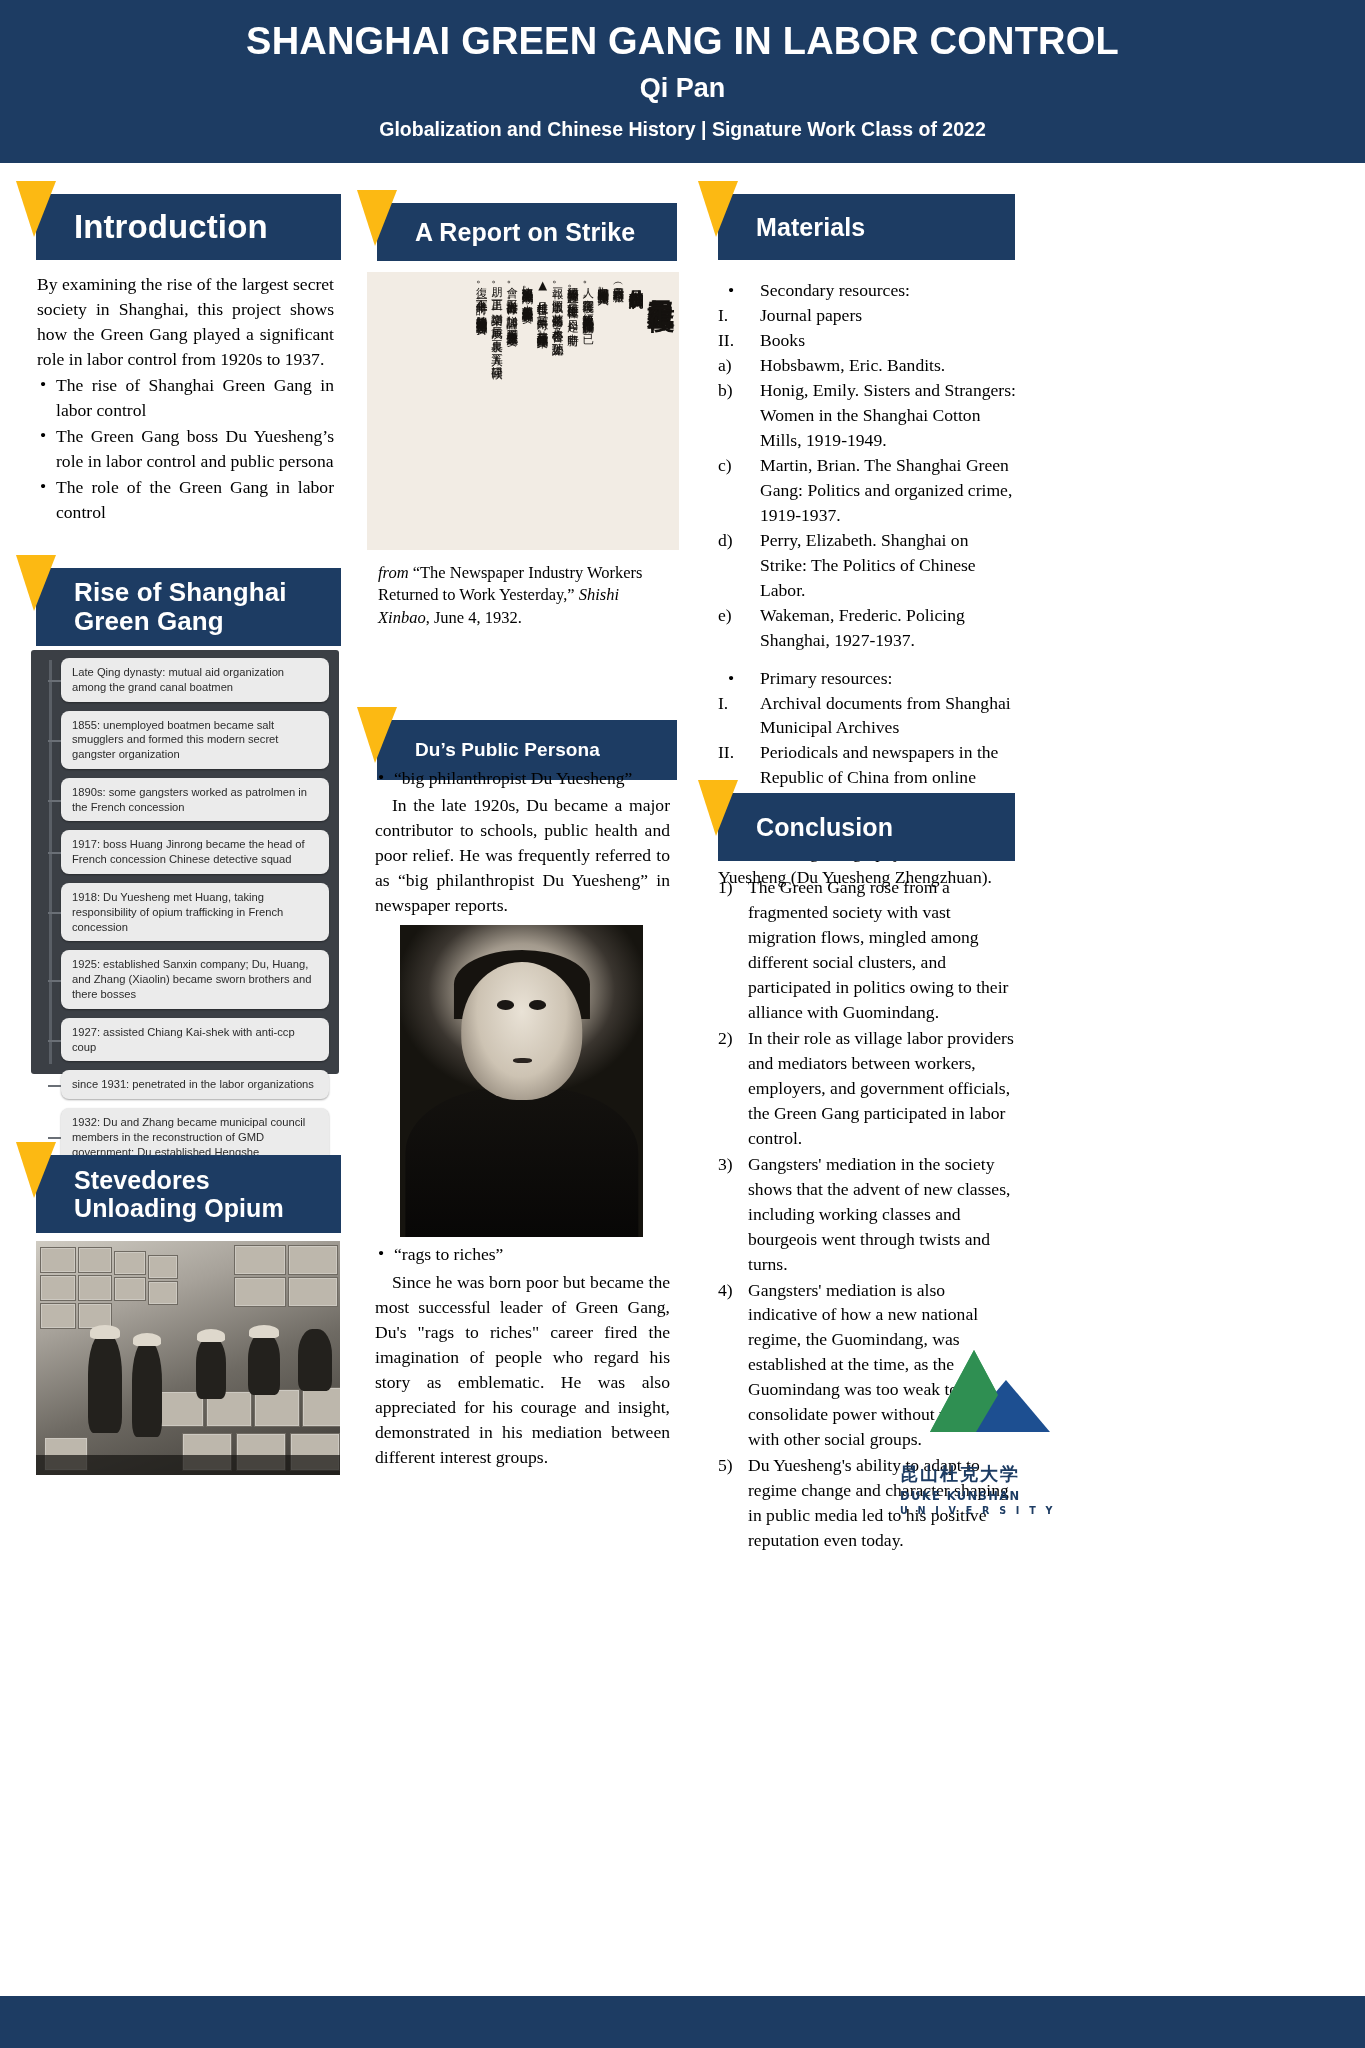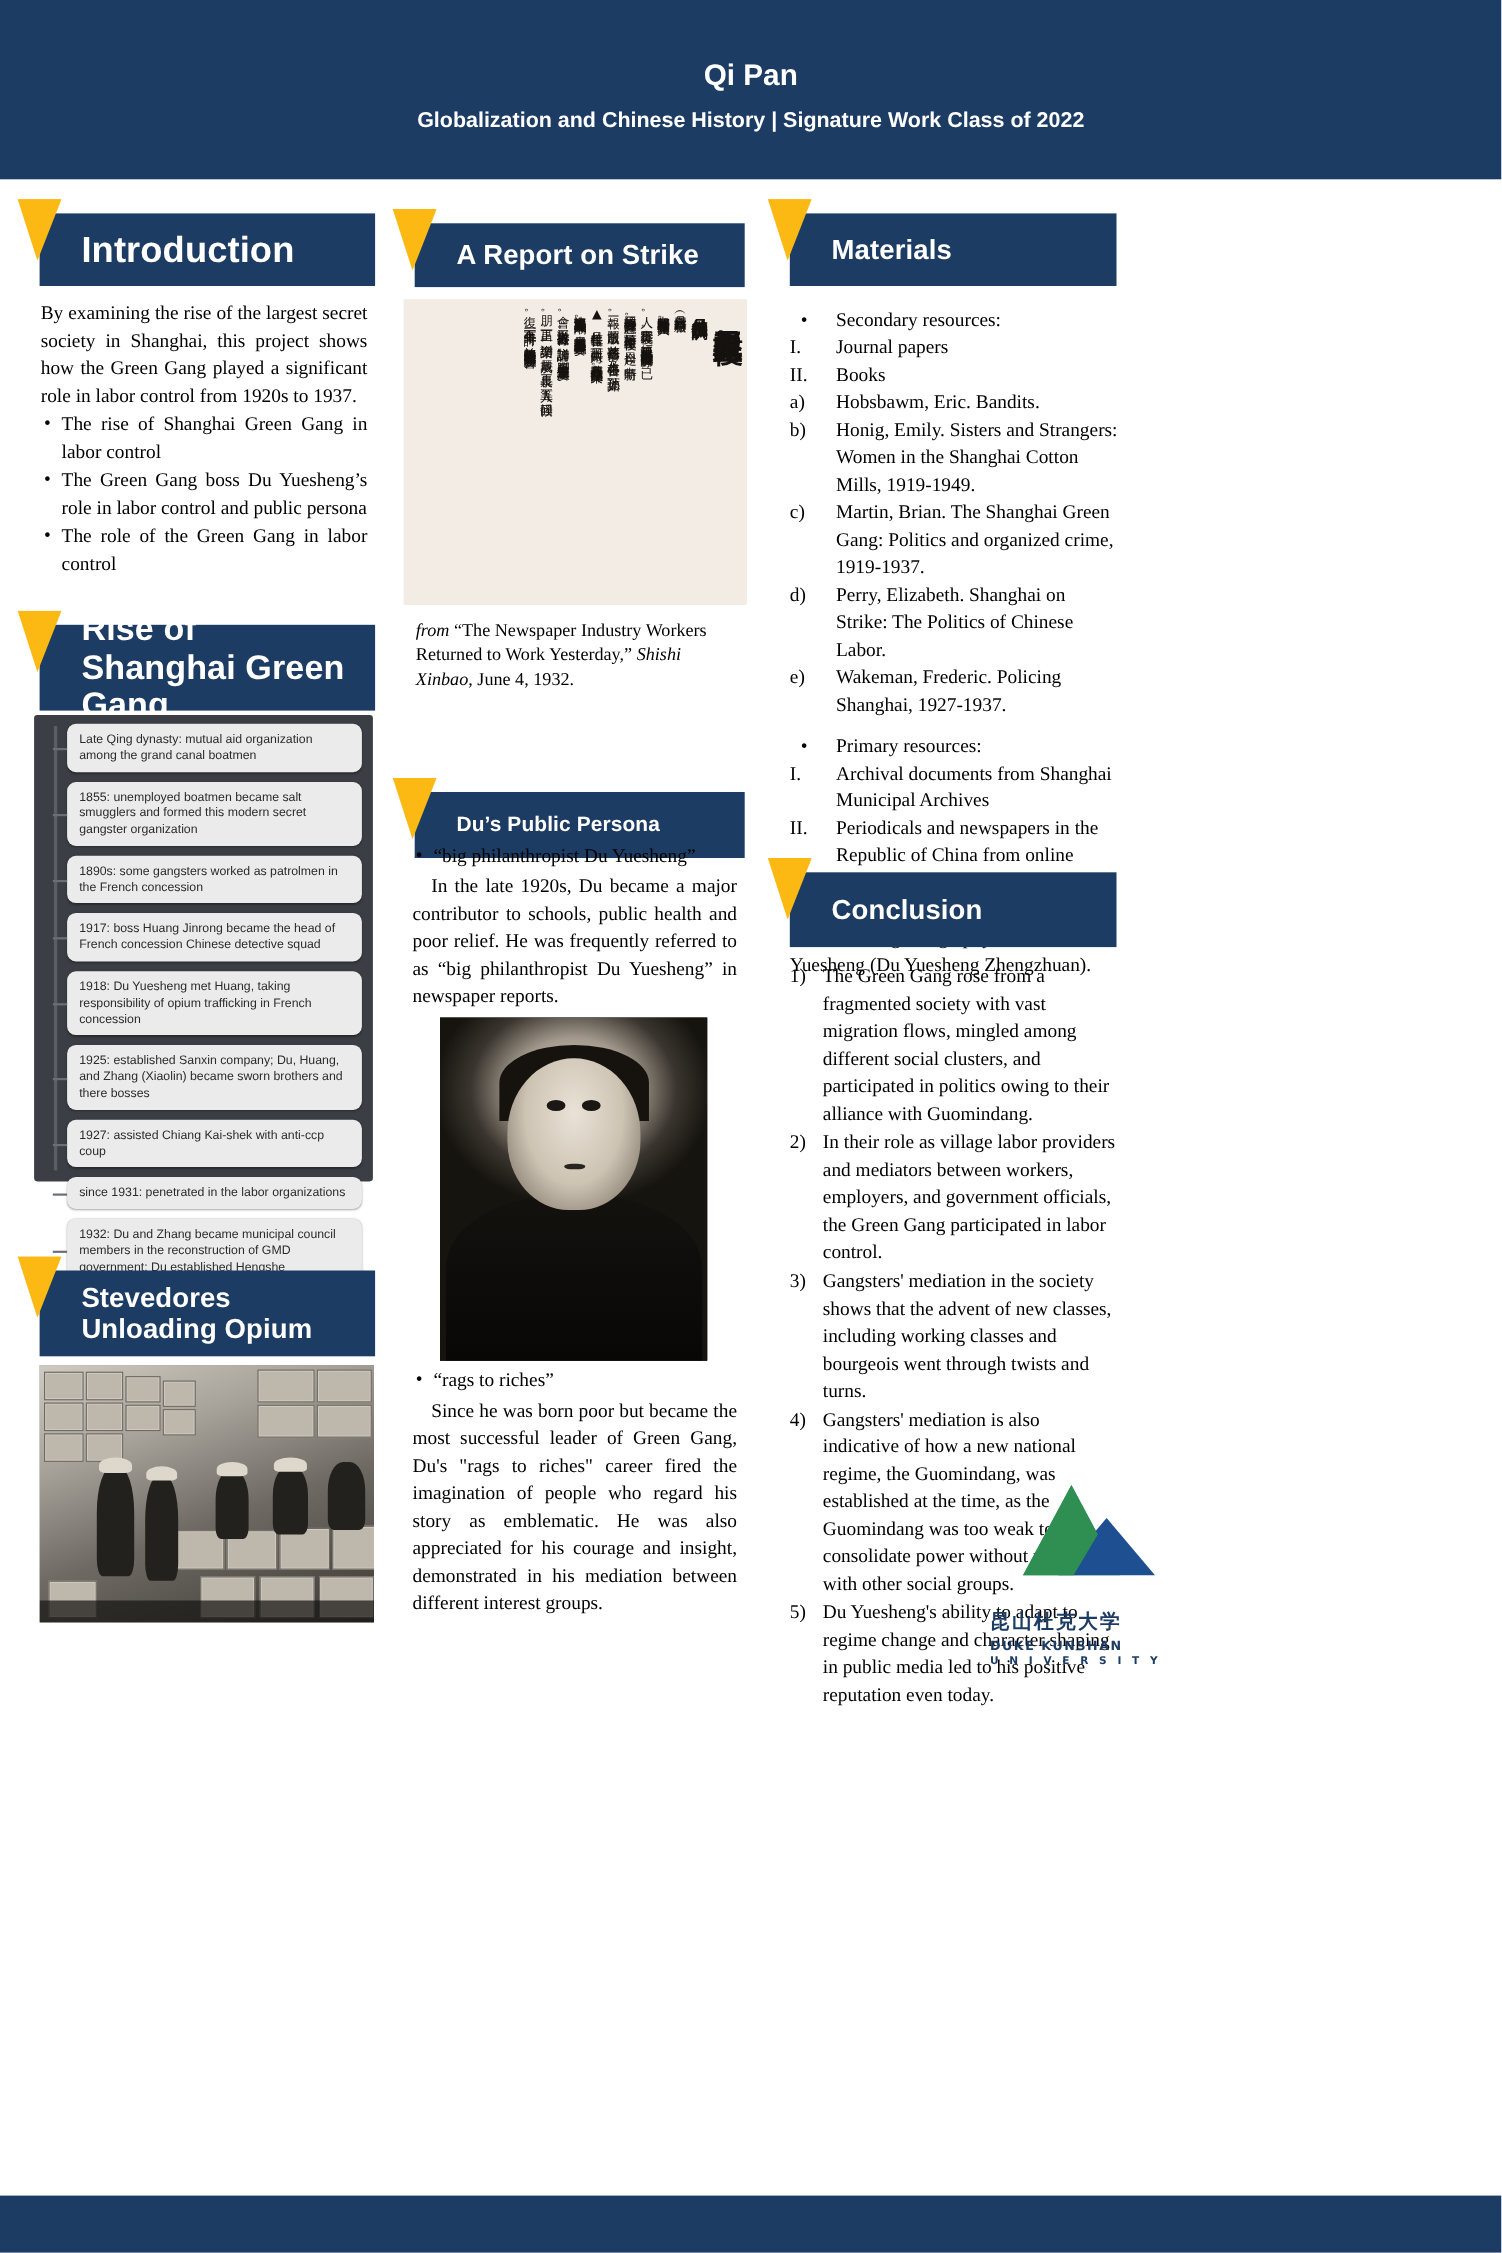--- a/index.html
+++ b/index.html
@@ -237,39 +237,40 @@
     position:absolute; left:0; top:0; width:38px;
   }
   .rom-list li.bullet{ padding-left:42px; }
   .rom-list li.bullet .mk{ left:10px; width:28px; }
   .spacer{ height:13px; }
 </style>
 </head>
 <body>
 
 <div class="poster-header">
+  <div class="poster-title">SHANGHAI GREEN GANG IN LABOR CONTROL</div>
   <div class="poster-author">Qi Pan</div>
   <div class="poster-course">Globalization and Chinese History | Signature Work Class of 2022</div>
 </div>
 
 <div class="sec-head" style="left:36px; top:194px; width:305px; height:66px; font-size:33px;">
   <div class="wedge" style="left:-20px; top:-13px;"></div>
   <span>Introduction</span>
 </div>
 
 <div class="body-text" style="left:37px; top:272px; width:297px;">
   <p>By examining the rise of the largest secret society in Shanghai, this project shows how the Green Gang played a significant role in labor control from 1920s to 1937.</p>
   <ul class="bl">
     <li>The rise of Shanghai Green Gang in labor control</li>
     <li>The Green Gang boss Du Yuesheng’s role in labor control and public persona</li>
     <li>The role of the Green Gang in labor control</li>
   </ul>
 </div>
 
-<div class="sec-head" style="left:36px; top:568px; width:305px; height:78px; font-size:31px; line-height:1.12; align-items:center;">
+<div class="sec-head" style="left:36px; top:568px; width:305px; height:78px; font-size:26px; line-height:1.12; align-items:center;">
   <div class="wedge" style="left:-20px; top:-13px;"></div>
   <span style="display:block; width:245px;">Rise of Shanghai Green Gang</span>
 </div>
 
 <div class="timeline-wrap" style="left:31px; top:650px; width:308px; height:424px; padding:8px 0 6px 0;">
   <div class="tl-rail"></div>
   <div class="tl-item">Late Qing dynasty: mutual aid organization among the grand canal boatmen</div>
   <div class="tl-item">1855: unemployed boatmen became salt smugglers and formed this modern secret gangster organization</div>
   <div class="tl-item">1890s: some gangsters worked as patrolmen in the French concession</div>
   <div class="tl-item">1917: boss Huang Jinrong became the head of French concession Chinese detective squad</div>

